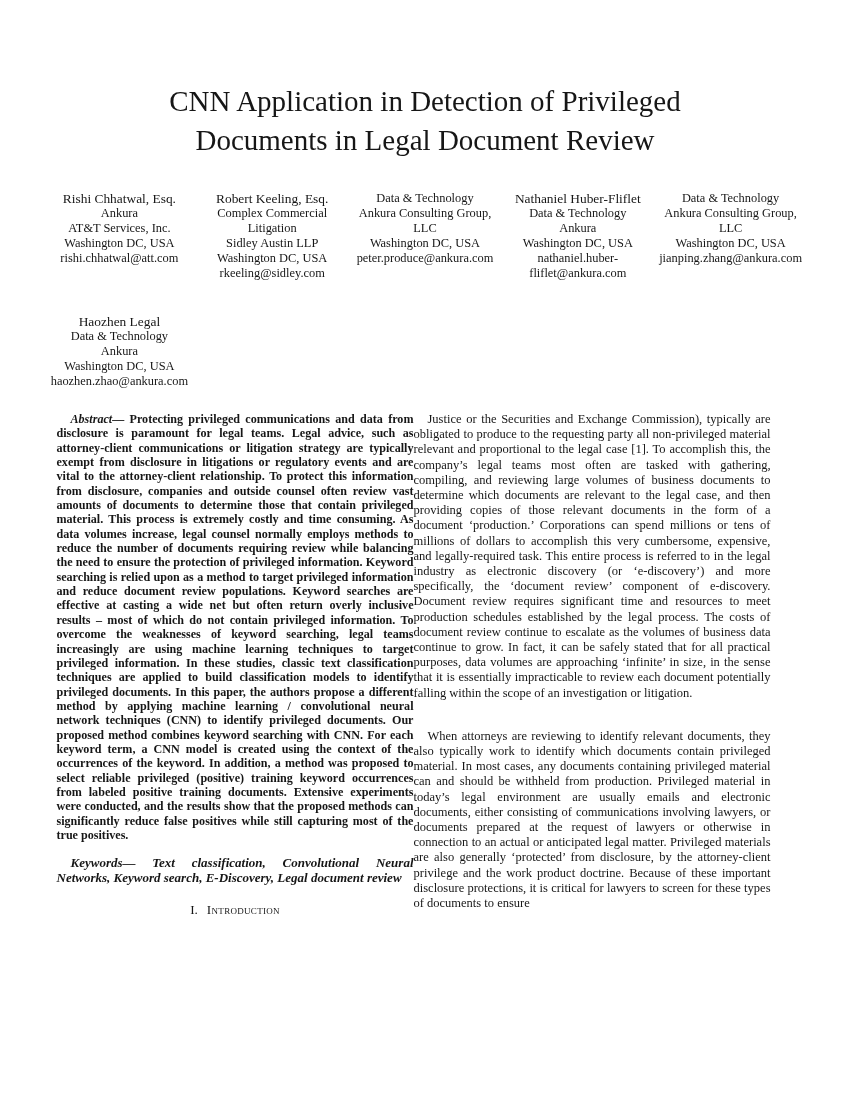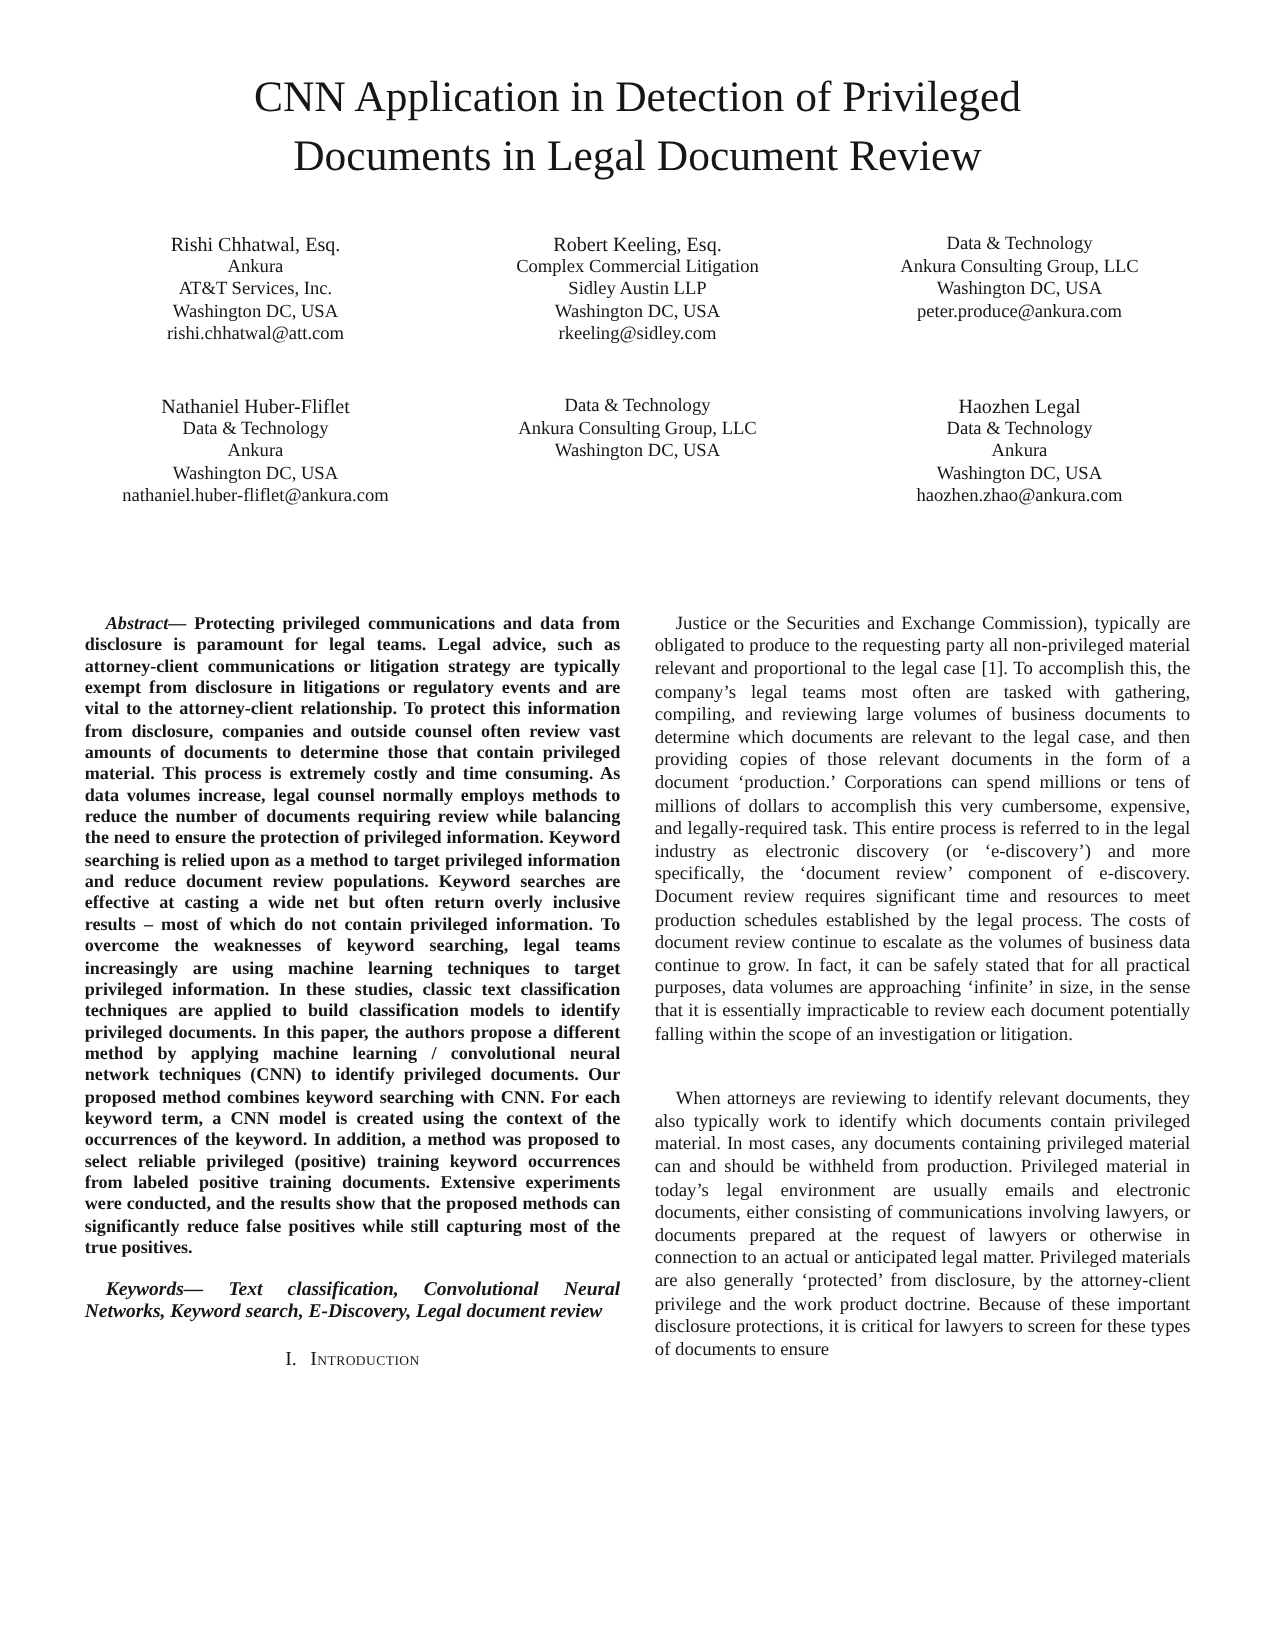--- a/index.html
+++ b/index.html
@@ -11,48 +11,47 @@
     position: relative;
     width: 850px;
     height: 1100px;
     margin: 0 auto;
     background: #ffffff;
     color: #161616;
     font-family: "Liberation Serif", "DejaVu Serif", serif;
     overflow: hidden;
   }
   .paper-title {
-    padding-top: 46px;
+    padding-top: 82px;
     margin: 0 auto;
     max-width: 620px;
     text-align: center;
     font-size: 29px;
     line-height: 39px;
     font-weight: normal;
   }
   .authors-grid {
     display: grid;
-    grid-template-columns: repeat(3, 1fr);
+    grid-template-columns: repeat(5, 1fr);
     width: 764px;
     margin: 31px auto 4px;
     row-gap: 33px;
     text-align: center;
   }
   .author-block {
     font-size: 12.4px;
     line-height: 15px;
   }
   .author-name {
     font-size: 13.4px;
   }
   .body-cols {
     display: flex;
     width: 737px;
-    margin: 70px auto 0;
-    column-gap: 23px;
+    margin: 23px auto 0;
     text-align: justify;
   }
   .col {
     width: 357px;
   }
   .abstract-para {
     margin: 0;
     font-size: 12.1px;
     line-height: 14.35px;
     font-weight: bold;
@@ -128,20 +127,21 @@
       <div class="author-name">Nathaniel Huber-Fliflet</div>
       <div class="author-dept">Data &amp; Technology</div>
       <div class="author-org">Ankura</div>
       <div class="author-location">Washington DC, USA</div>
       <div class="author-email">nathaniel.huber-fliflet@ankura.com</div>
     </div>
     <div class="author-block">
       <div class="author-dept">Data &amp; Technology</div>
       <div class="author-org">Ankura Consulting Group, LLC</div>
       <div class="author-location">Washington DC, USA</div>
+      <div class="author-email">jianping.zhang@ankura.com</div>
     </div>
     <div class="author-block">
       <div class="author-name">Haozhen Legal</div>
       <div class="author-dept">Data &amp; Technology</div>
       <div class="author-org">Ankura</div>
       <div class="author-location">Washington DC, USA</div>
       <div class="author-email">haozhen.zhao@ankura.com</div>
     </div>
   </div>
 

